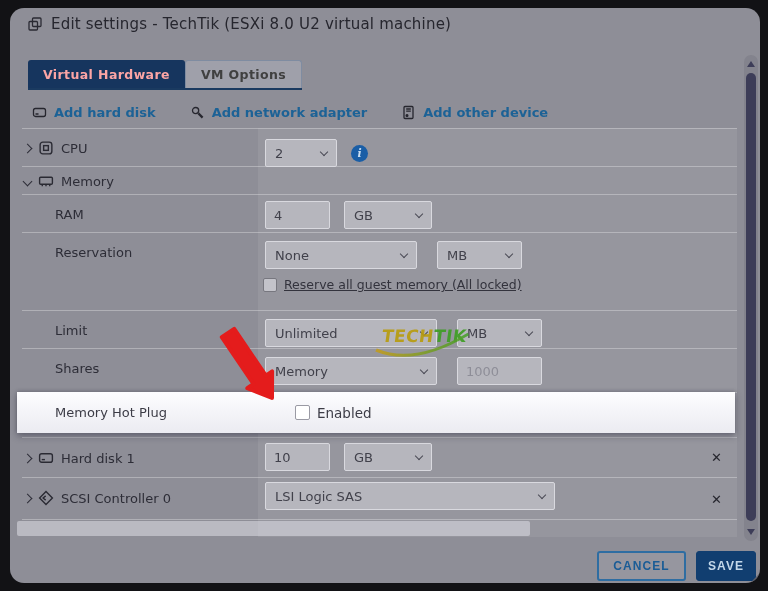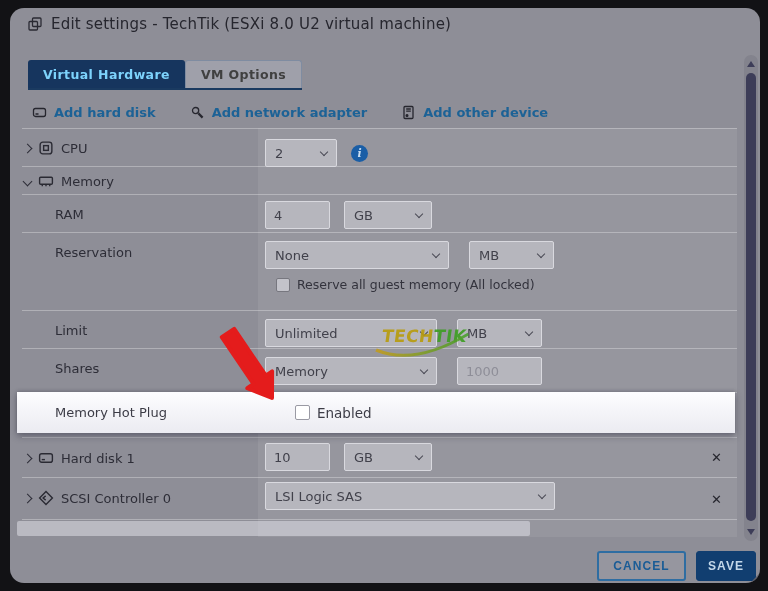--- a/index.html
+++ b/index.html
@@ -10,21 +10,21 @@
             background:#8e8e97; border-radius:14px; overflow:hidden; }
 
   
   .titlebar { position:absolute; left:18px; top:7px; display:flex; align-items:center; gap:9px; color:#26262e; }
   .title-text { font-size:15px; font-weight:500; letter-spacing:.2px; }
 
   
   .tabbar { position:absolute; left:18px; top:52px; display:flex; border-bottom:2px solid #1a3a60; }
   .tab { height:28px; display:flex; align-items:center; padding:0 15px; font-size:12.5px; font-weight:bold;
          letter-spacing:.4px; border-radius:3px 3px 0 0; cursor:pointer; }
-  .tab.active { background:#16355e; color:#7dd3fc; }
+  .tab.active { background:#16355e; color:#fca5a5; }
   .tab.inactive { background:#9fa0aa; color:#404040; border:1px solid #7f8ca1; border-bottom:none; }
 
   
   .toolbar { position:absolute; left:22px; top:97px; display:flex; gap:34px; align-items:center; }
   .tool-link { display:flex; align-items:center; gap:7px; font-size:13px; font-weight:bold;
                color:#1c6296; text-decoration:none; cursor:pointer; }
   .icon-svg { stroke:#2a2a33; fill:none; stroke-width:1.3; flex:none; }
   .tool-link .icon-svg { stroke:#26262e; }
 
   
@@ -181,30 +181,30 @@
             <span class="chev"></span>
         </div>
       </div>
     </div>
 
     <div class="row sub" style="height:78px">
       <div class="row-head">
           <span class="row-title">Reservation</span>
         </div>
       <div class="ctrl" style="left:243px; top:8px; gap:20px;">
-        <div class="sel" style="width:184px">
+        <div class="sel" style="width:152px">
           <span>None</span>
             <span class="chev"></span>
         </div>
         <div class="sel" style="width:85px">
           <span>MB</span>
             <span class="chev"></span>
         </div>
       </div>
-      <label class="cb" style="position:absolute; left:254px; top:44px;">
+      <label class="cb" style="position:absolute; left:241px; top:44px;text-decoration:underline;">
         <input type="checkbox" style="">
         <span>Reserve all guest memory (All locked)</span>
       </label>
     </div>
 
     <div class="row sub" style="height:38px">
       <div class="row-head">
           <span class="row-title">Limit</span>
         </div>
       <div class="ctrl" style="left:243px; top:8px; gap:20px;">

